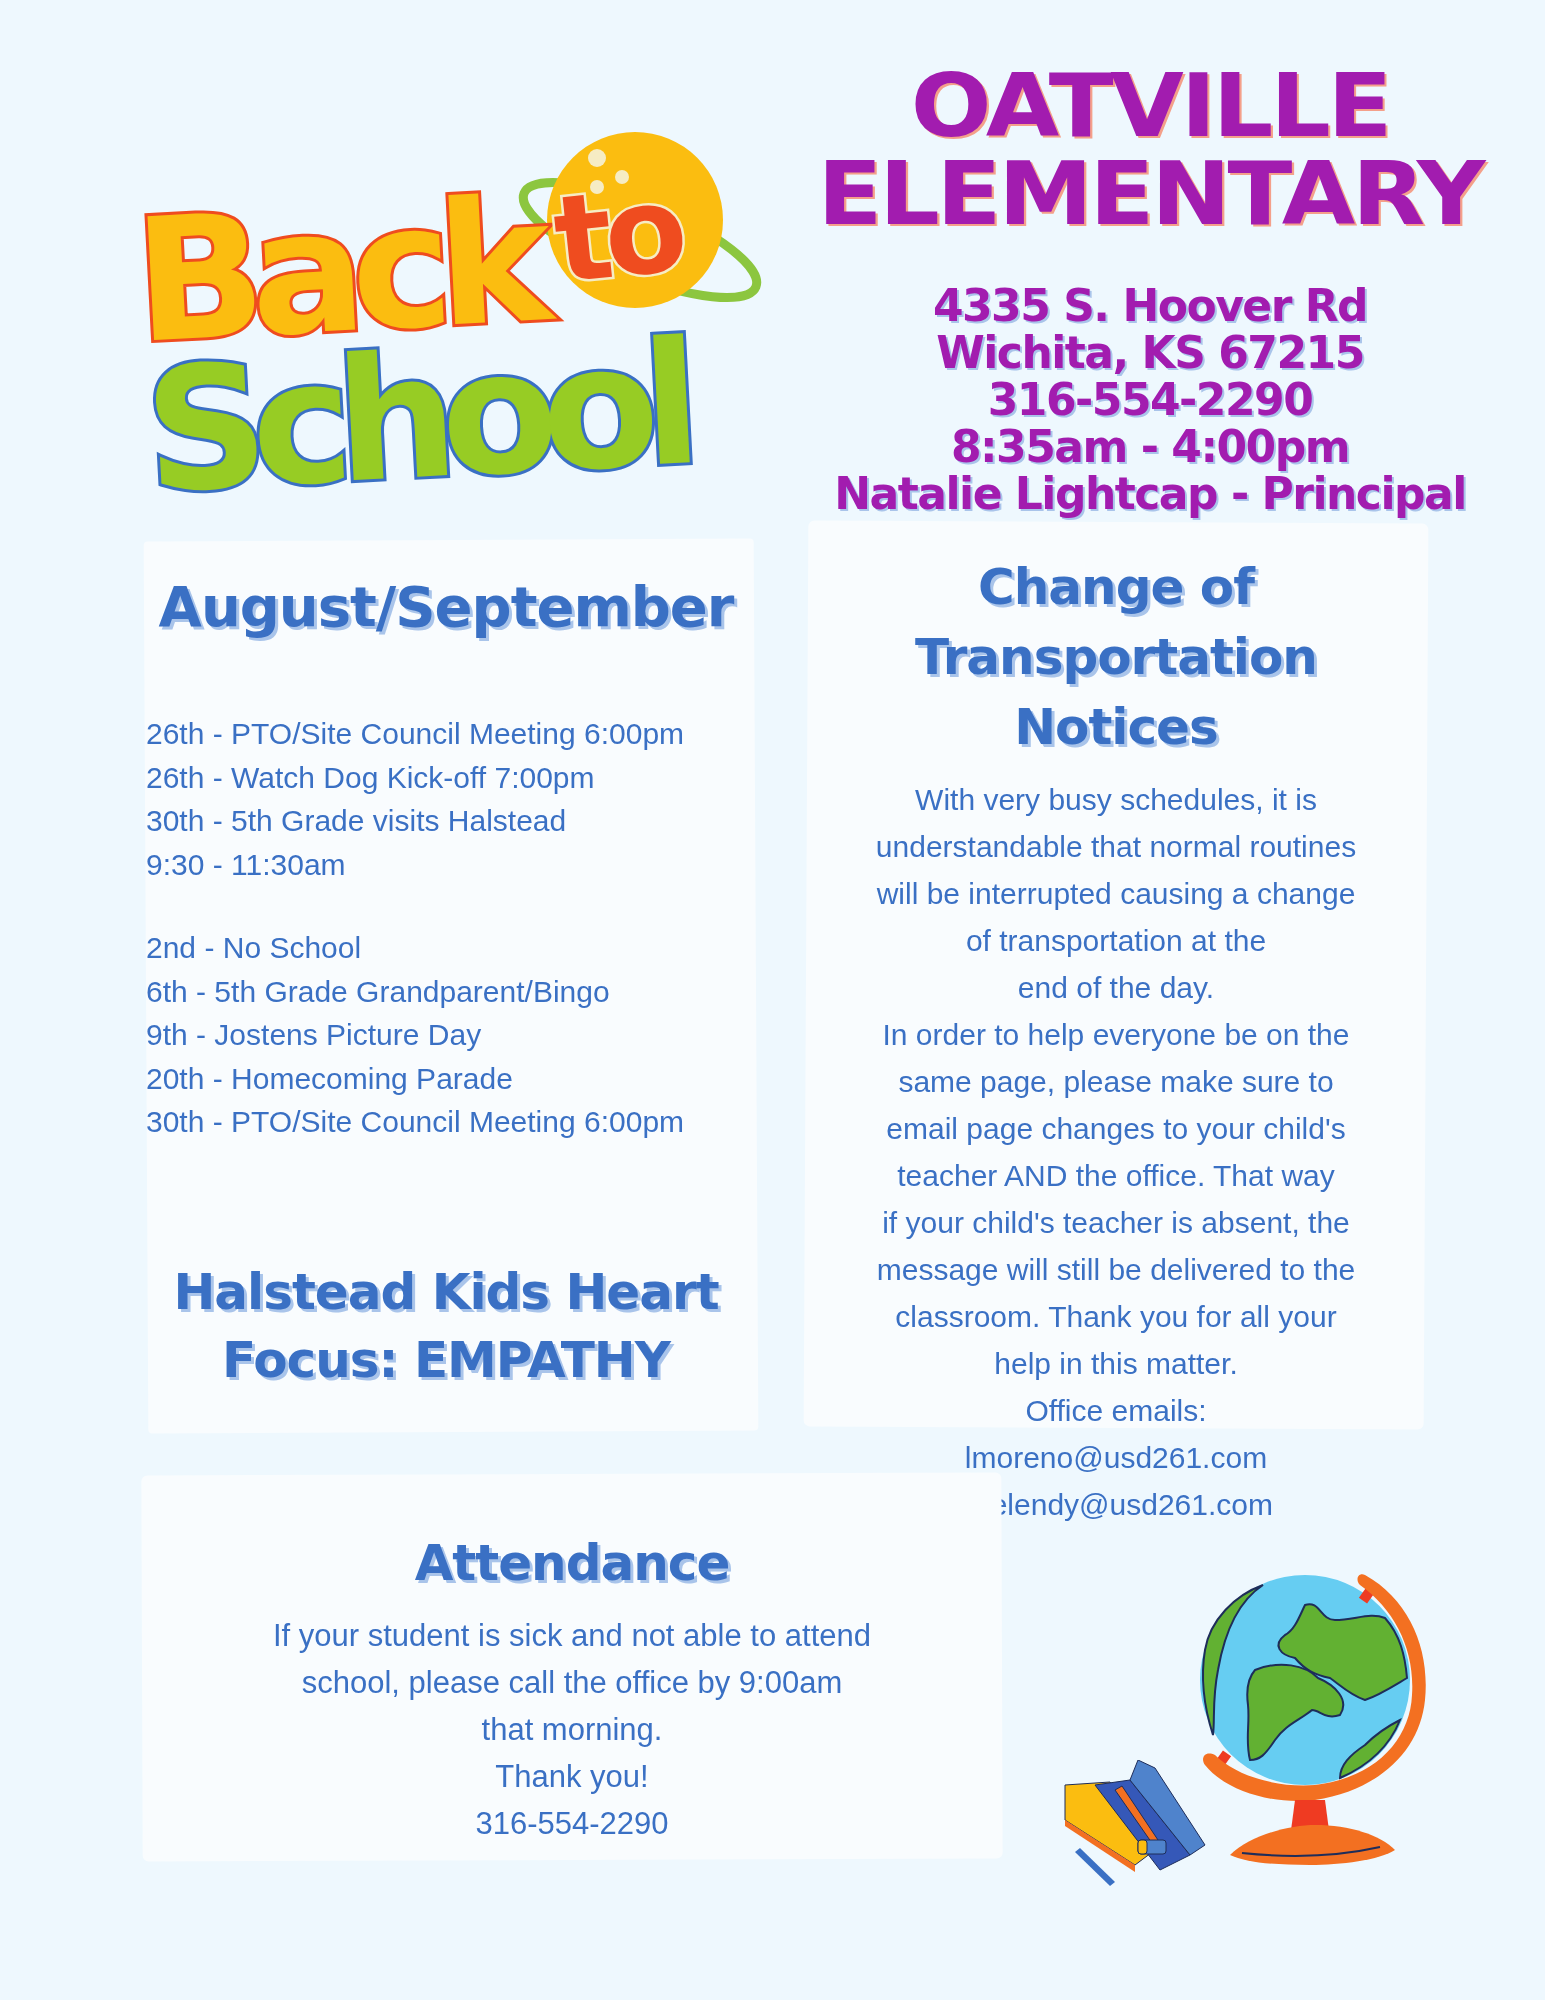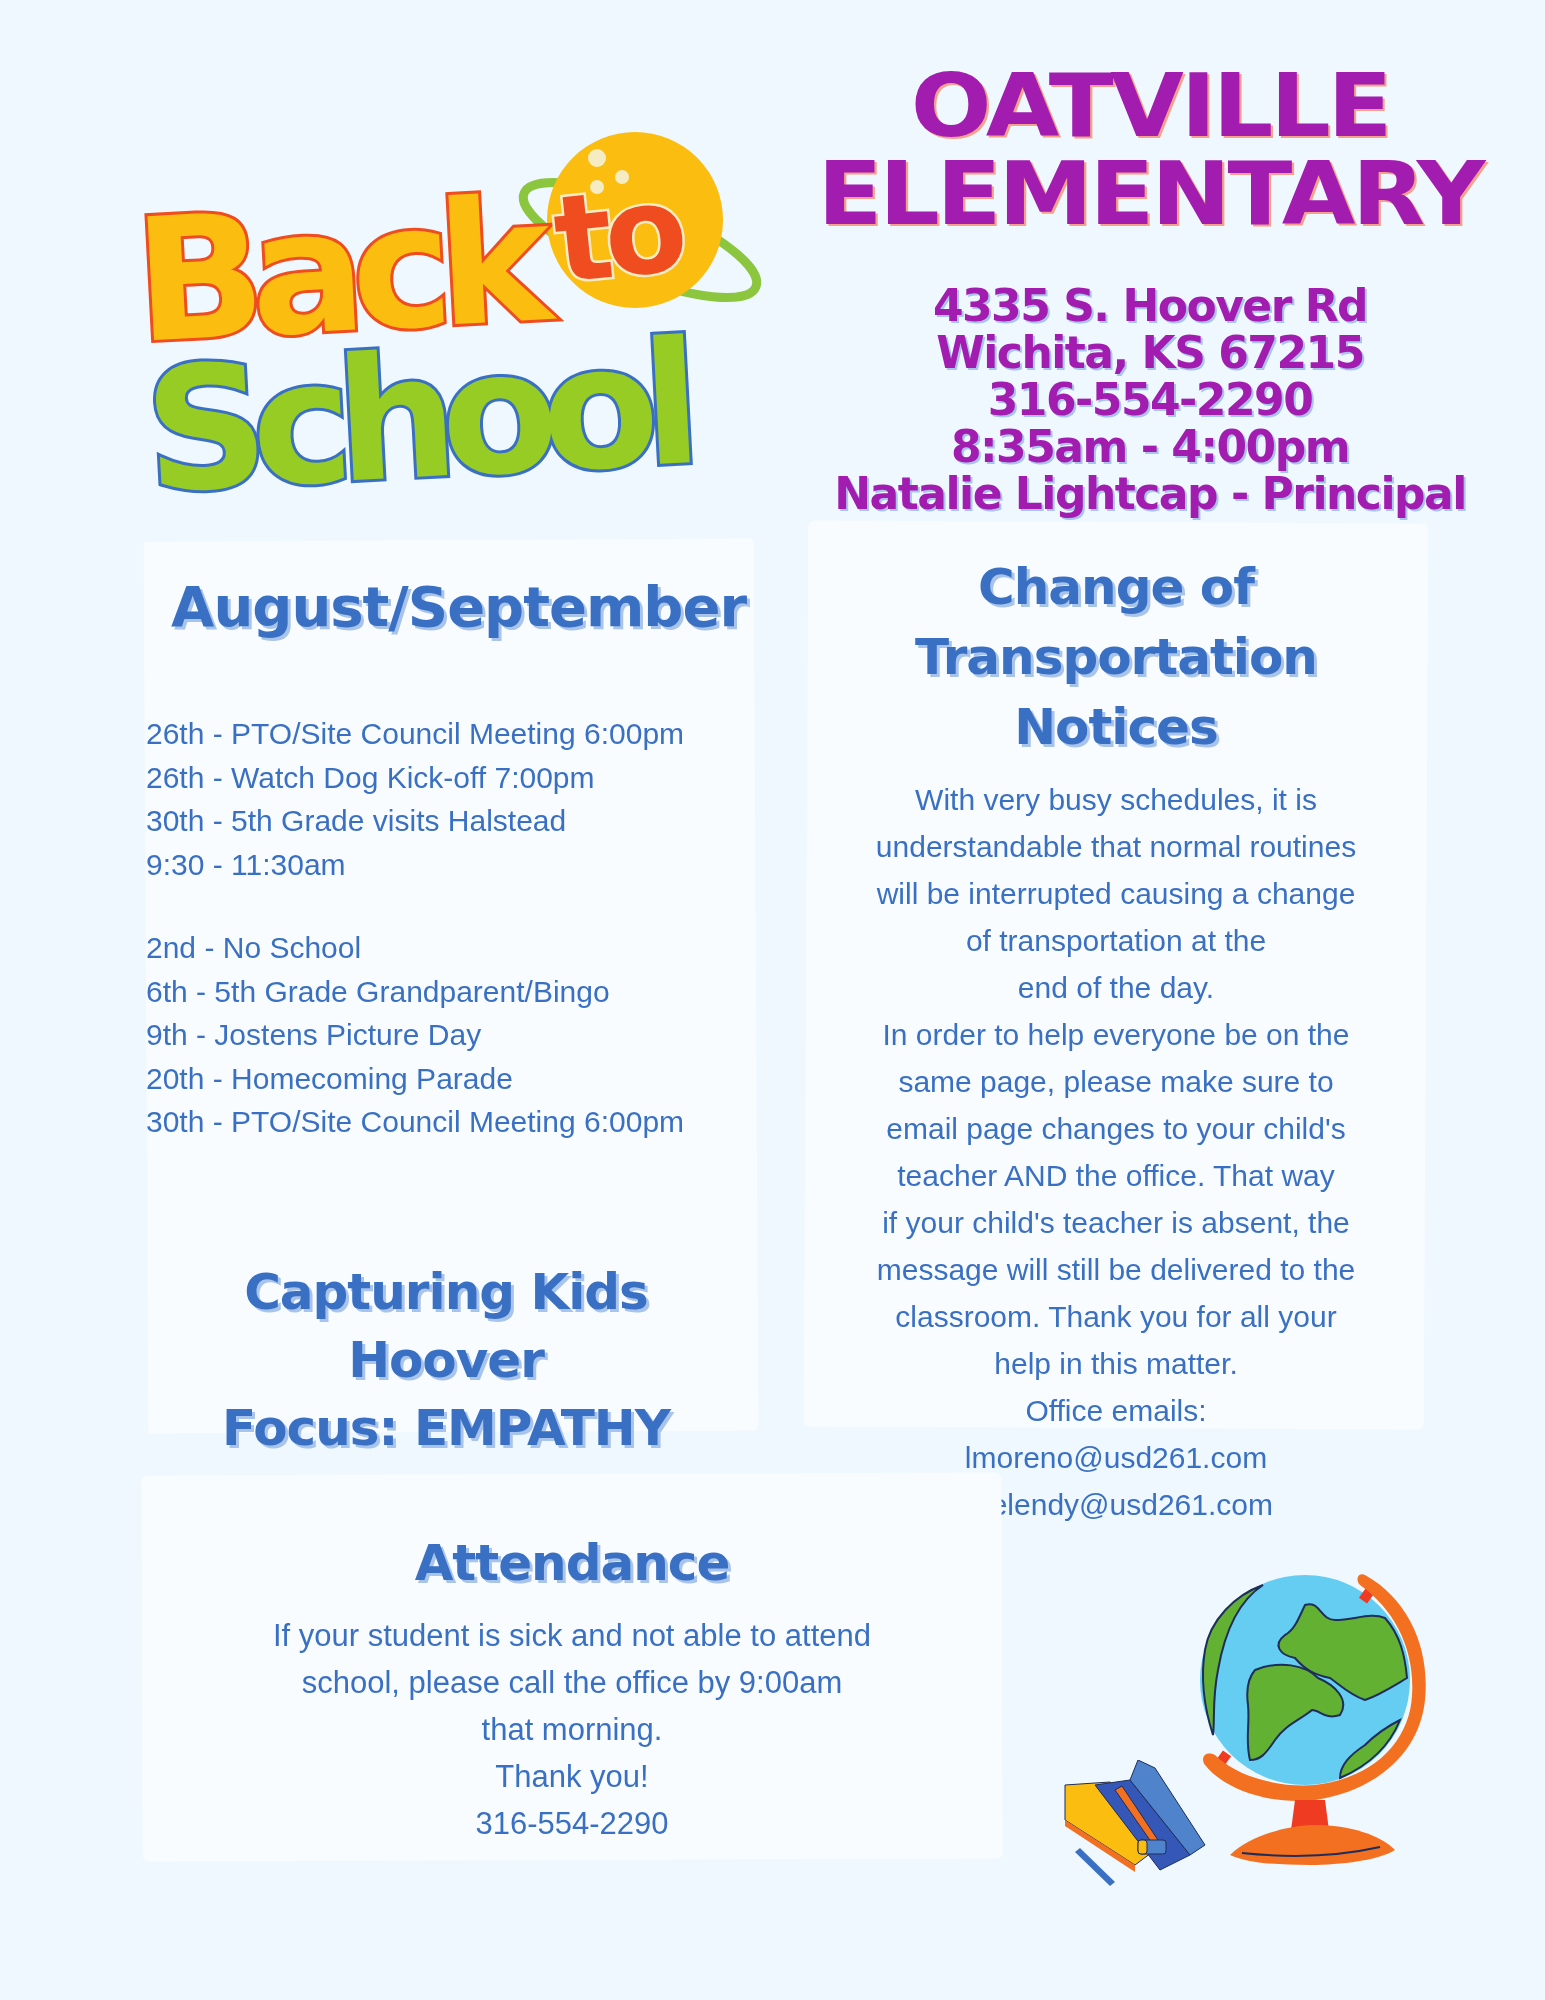--- a/index.html
+++ b/index.html
@@ -73,39 +73,39 @@
 <div class="info">
   <div>4335 S. Hoover Rd</div>
   <div>Wichita, KS 67215</div>
   <div>316-554-2290</div>
   <div>8:35am - 4:00pm</div>
   <div>Natalie Lightcap - Principal</div>
 </div>
 
 <div class="panel" style="left:146px;top:540px;width:610px;height:892px;border-radius:4px;transform:rotate(-0.3deg);"></div>
 
-<div class="abs heading" style="left:146px;top:572px;width:600px;font-size:56px;line-height:70px;text-align:right;">August/September</div>
+<div class="abs heading" style="left:146px;top:572px;width:600px;font-size:56px;line-height:70px;">August/September</div>
 
 <div class="events body-text">
   <div>26th - PTO/Site Council Meeting 6:00pm</div>
   <div>26th - Watch Dog Kick-off 7:00pm</div>
   <div>30th - 5th Grade visits Halstead</div>
   <div>9:30 - 11:30am</div>
 </div>
 
 <div class="events2 body-text">
   <div>2nd - No School</div>
   <div>6th - 5th Grade Grandparent/Bingo</div>
   <div>9th - Jostens Picture Day</div>
   <div>20th - Homecoming Parade</div>
   <div>30th - PTO/Site Council Meeting 6:00pm</div>
 </div>
 
 <div class="abs heading" style="left:146px;top:1258px;width:600px;font-size:50px;line-height:68px;">
-  <div>Capturing Kids Hoover</div>
+  <div>Halstead Kids Heart</div>
   <div>Focus: EMPATHY</div>
 </div>
 
 <div class="panel" style="left:806px;top:522px;width:620px;height:906px;border-radius:6px;transform:rotate(0.3deg);"></div>
 
 <div class="abs heading" style="left:806px;top:552px;width:620px;font-size:50px;line-height:70px;">
   <div>Change of</div>
   <div>Transportation</div>
   <div>Notices</div>
 </div>

